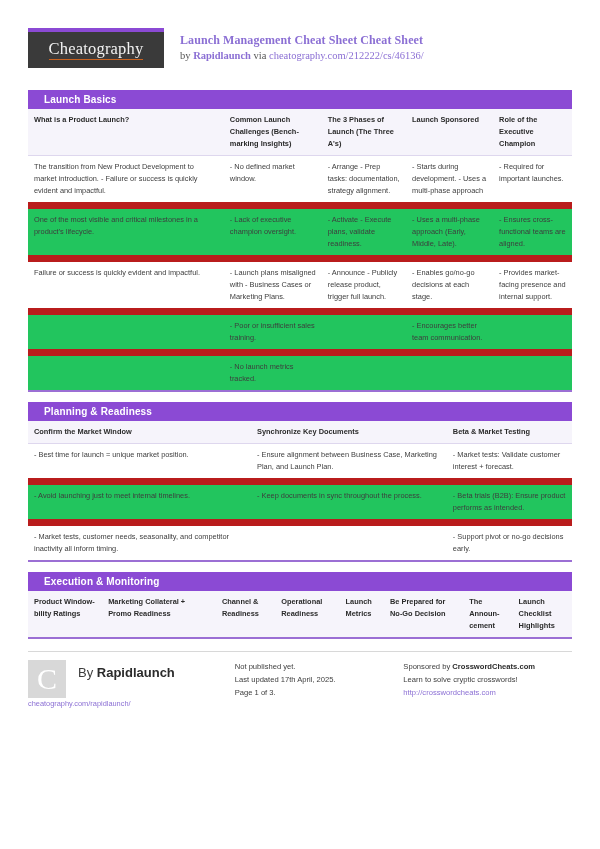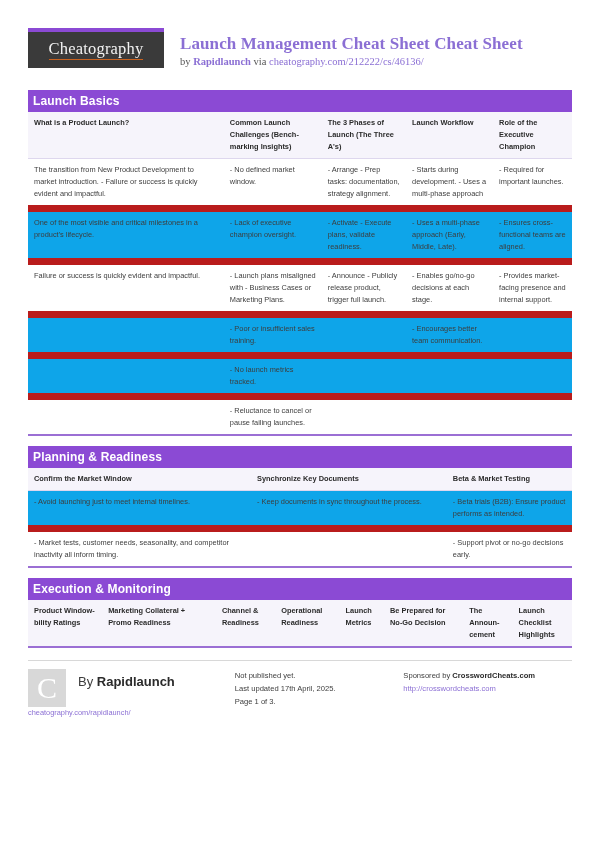--- a/index.html
+++ b/index.html
@@ -50,43 +50,43 @@
     padding-bottom: 1px;
     line-height: 1.05;
   }
   .header-titles {
     margin-left: 16px;
     padding-top: 5px;
   }
   .sheet-title {
     color: #8B6FD4;
     font-family: "Liberation Serif", serif;
-    font-size: 17px;
+    font-size: 12px;
     font-weight: bold;
     line-height: 1.25;
     letter-spacing: 0.1px;
   }
   .sheet-byline {
     font-family: "Liberation Serif", serif;
     font-size: 10.5px;
     color: #555;
     line-height: 1.5;
   }
   .sheet-byline .author { color: #8B6FD4; font-weight: bold; }
   .sheet-byline .via { color: #555; }
   .sheet-byline .src { color: #8B6FD4; }
 
   
   .section { margin-top: 10px; }
   .section-title {
     background: #8B4AD4;
     color: #ffffff;
-    font-size: 12px;
+    font-size: 10px;
     font-weight: bold;
-    padding: 4px 6px 4px 5px;
+    padding: 4px 6px 4px 16px;
     letter-spacing: 0.15px;
   }
   table.sheet {
     width: 100%;
     border-collapse: collapse;
     table-layout: fixed;
     border-bottom: 2px solid #9B6FD4;
   }
   table.sheet td {
     font-size: 7.4px;
@@ -98,21 +98,21 @@
     overflow-wrap: break-word;
     hyphens: auto;
   }
   table.sheet tr.hdr td {
     font-weight: bold;
     color: #2b2b2b;
     background: #f6f4fb;
     border-bottom: 1px solid #ded7ee;
   }
   table.sheet tr.odd td { background: #ffffff; }
-  table.sheet tr.even td { background: #0ea5e9; }
+  table.sheet tr.even td { background: #22c55e; }
   table.sheet tr td { border-bottom: 7px solid #b91c1c; }
   table.sheet tr:last-child td { border-bottom: none; }
 
   
   .footer {
     margin-top: 12px;
     display: flex;
     width: 100%;
   }
   .fcol {
@@ -173,21 +173,21 @@
             <col style="width: 18%;">
             <col style="width: 15.5%;">
             <col style="width: 16%;">
             <col style="width: 14.5%;">
           </colgroup>
           <tbody>
             <tr class="hdr">
               <td>What is a Product Launch?</td>
               <td>Common Launch Challenges (Bench­marking Insights)</td>
               <td>The 3 Phases of Launch (The Three A's)</td>
-              <td>Launch Workflow</td>
+              <td>Launch Sponsored</td>
               <td>Role of the Executive Champion</td>
             </tr>
             <tr class="odd">
               <td>The transition from New Product Develo­pment to market introduction. - Failure or success is quickly evident and impactful.</td>
               <td>- No defined market window.</td>
               <td>- Arrange - Prep tasks: documenta­tion, strategy alignment.</td>
               <td>- Starts during development. - Uses a multi-phase approach</td>
               <td>- Required for important launches.</td>
             </tr>
             <tr class="even">
@@ -207,47 +207,45 @@
             <tr class="even">
               <td></td>
               <td>- Poor or insufficient sales training.</td>
               <td></td>
               <td>- Encourages better team communication.</td>
               <td></td>
             </tr>
             <tr class="even">
               <td></td>
               <td>- No launch metrics tracked.</td>
-              <td></td>
-              <td></td>
-              <td></td>
-            </tr>
-            <tr class="odd">
-              <td></td>
-              <td>- Reluctance to cancel or pause failing launches.</td>
               <td></td>
               <td></td>
               <td></td>
             </tr>
           </tbody>
         </table>
       </div>
       <div class="section">
         <div class="section-title">Planning &amp; Readiness</div>
         <table class="sheet">
           <colgroup>
             <col style="width: 41%;">
             <col style="width: 36%;">
             <col style="width: 23%;">
           </colgroup>
           <tbody>
             <tr class="hdr">
               <td>Confirm the Market Window</td>
               <td>Synchronize Key Documents</td>
               <td>Beta &amp; Market Testing</td>
+            </tr>
+            <tr class="odd">
+              <td>- Best time for launch = unique market position.</td>
+              <td>- Ensure alignment between Business Case, Marketing Plan, and Launch Plan.</td>
+              <td>- Market tests: Validate customer interest + forecast.</td>
             </tr>
             <tr class="even">
               <td>- Avoid launching just to meet internal timelines.</td>
               <td>- Keep documents in sync throughout the process.</td>
               <td>- Beta trials (B2B): Ensure product performs as intended.</td>
             </tr>
             <tr class="odd">
               <td>- Market tests, customer needs, seasonality, and competitor inactivity all inform timing.</td>
               <td></td>
               <td>- Support pivot or no-go decisions early.</td>
@@ -296,17 +294,18 @@
     </div>
     <div class="fcol fcol-2">
       <div>Not published yet.</div>
       <div>Last updated 17th April, 2025.</div>
       <div>Page 1 of 3.</div>
     </div>
     <div class="fcol fcol-3">
       <div class="spons-title">
         <span>Sponsored by </span><b>CrosswordCheats.com</b>
       </div>
+      <div>Learn to solve cryptic crosswords!</div>
       <a class="spons-link">http://crosswordcheats.com</a>
     </div>
   </div>
 
 </div>
 
 </body></html>

